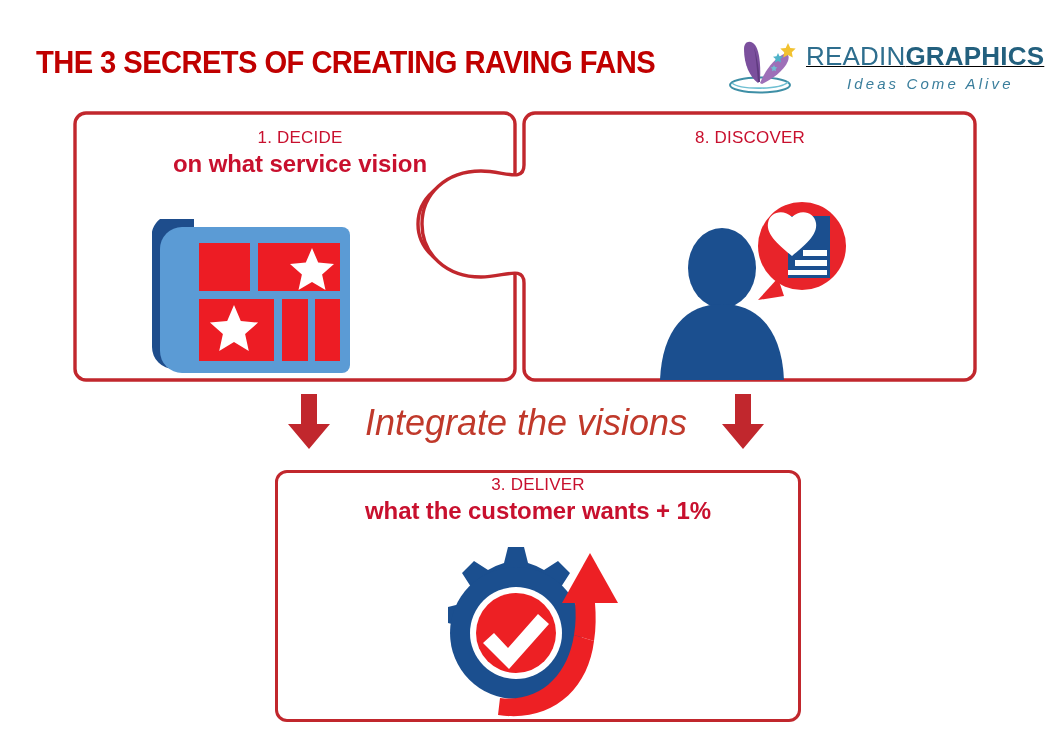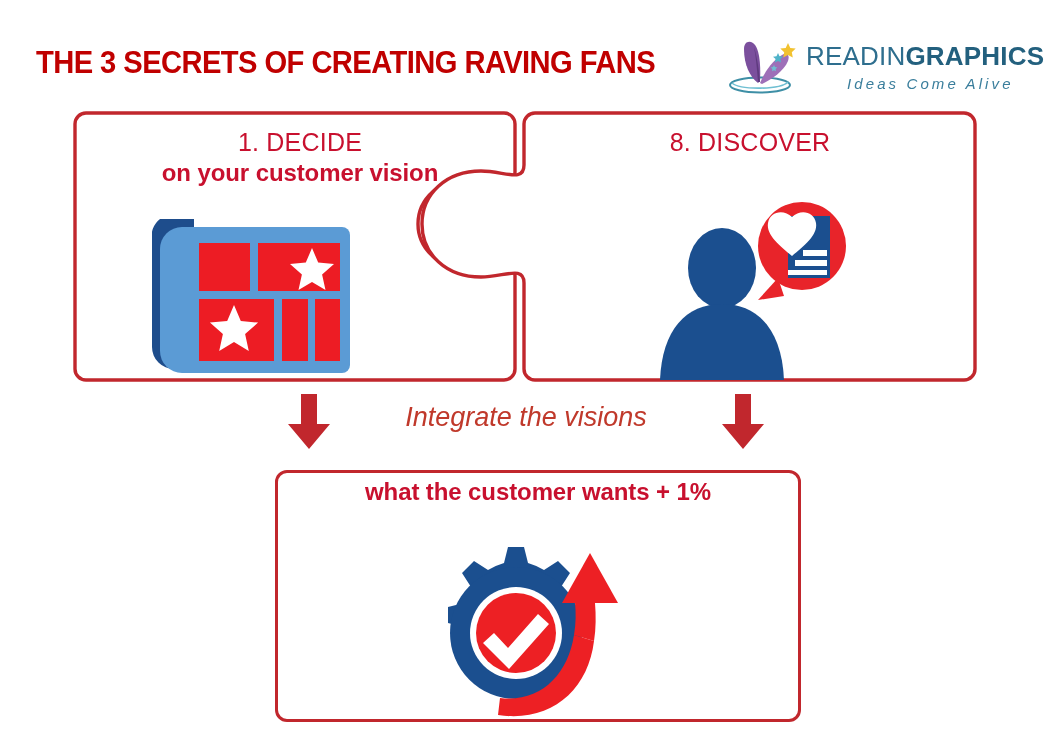--- a/index.html
+++ b/index.html
@@ -41,20 +41,21 @@
   }
   #logo-mark {
     position: absolute;
     left: 0; top: 2px;
     width: 78px; height: 58px;
   }
   #logo-wordmark {
     position: absolute;
     left: 78px; top: 6px;
     white-space: nowrap;
+    text-decoration: underline;
   }
   .logo-word-light {
     font-size: 26px;
     font-weight: normal;
     color: #2E6E8E;
     letter-spacing: 0.2px;
   }
   .logo-word-bold {
     font-size: 26px;
     font-weight: bold;
@@ -80,21 +81,21 @@
     pointer-events: none;
   }
 
   
   .card-text {
     position: absolute;
     text-align: center;
     line-height: 1.12;
   }
   .card-title {
-    font-size: 25px;
+    font-size: 17px;
     font-weight: normal;
     color: #C8102E;
     letter-spacing: 0.2px;
     white-space: nowrap;
   }
   .card-sub {
     font-size: 24px;
     font-weight: bold;
     color: #C8102E;
     letter-spacing: -0.1px;
@@ -140,21 +141,21 @@
   #arrow-right {
     position: absolute;
     left: 720px; top: 2px;
     width: 46px; height: 56px;
   }
   #connector-label {
     position: absolute;
     left: 352px; top: 10px;
     width: 348px;
     text-align: center;
-    font-size: 27px;
+    font-size: 36px;
     font-style: italic;
     color: #C0392B;
     white-space: nowrap;
   }
 
   
   #card3-box {
     position: absolute;
     left: 275px; top: 470px;
     width: 526px; height: 252px;
@@ -225,21 +226,21 @@
            C 524,265 504,277 481,277
            C 446,277 422,254 422,224
            C 422,194 446,171 481,171
            C 504,171 524,183 524,165
            L 524,124
            A 11,11 0 0 1 535,113 Z" fill="#ffffff" stroke="#C1272D" stroke-width="3.4" stroke-linejoin="round"></path>
 </svg>
 
 <div id="card1-text" class="card-text">
   <div class="card-title">1. DECIDE</div>
-  <div class="card-sub">on your customer vision</div>
+  <div class="card-sub">on what service vision</div>
 </div>
 
 <svg id="icon-blueprint" viewBox="0 0 206 178">
 
   <path d="M8 14 h34 v150 h-20 a22 22 0 0 1 -22 -22 V36 a22 22 0 0 1 8 -22 Z" fill="#1E4D8C"></path>
 
   <path d="M30 22 h160 a8 8 0 0 1 8 8 v130 a8 8 0 0 1 -8 8 H30 a22 22 0 0 1 -22 -22 V44 a22 22 0 0 1 22 -22 Z" fill="#5B9BD5"></path>
 
   <rect x="47" y="38" width="51" height="48" fill="#ED1C24"></rect>
   <rect x="106" y="38" width="82" height="48" fill="#ED1C24"></rect>
@@ -284,20 +285,21 @@
   <div id="connector-label">Integrate the visions</div>
 
   <svg id="arrow-right" viewBox="0 0 46 56">
     <path d="M15 0 h16 v30 h13 L23 55 L2 30 h13 Z" fill="#C1272D"></path>
   </svg>
 </div>
 
 <div id="card3-box"></div>
 
 <div id="card3-text" class="card-text">
+  <div class="card-title">3. DELIVER</div>
   <div class="card-sub">what the customer wants + 1%</div>
 </div>
 
 <svg id="icon-gear" viewBox="0 0 236 175">
 
   <g>
     <path fill="#1B4F8F" d="
       M86 2
       l16 0 l4 16 a70 70 0 0 1 16 7 l14 -9 l12 12 l-9 14 a70 70 0 0 1 7 16 l16 4 l0 16 l-16 4
       a70 70 0 0 1 -7 16 l9 14 l-12 12 l-14 -9 a70 70 0 0 1 -16 7 l-4 16 l-16 0 l-4 -16

